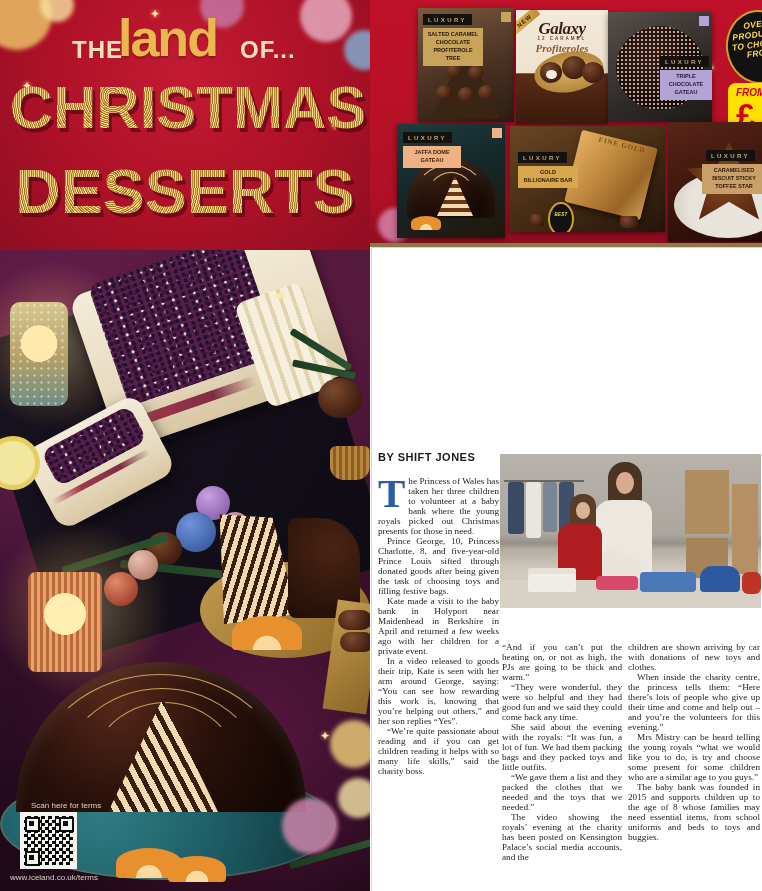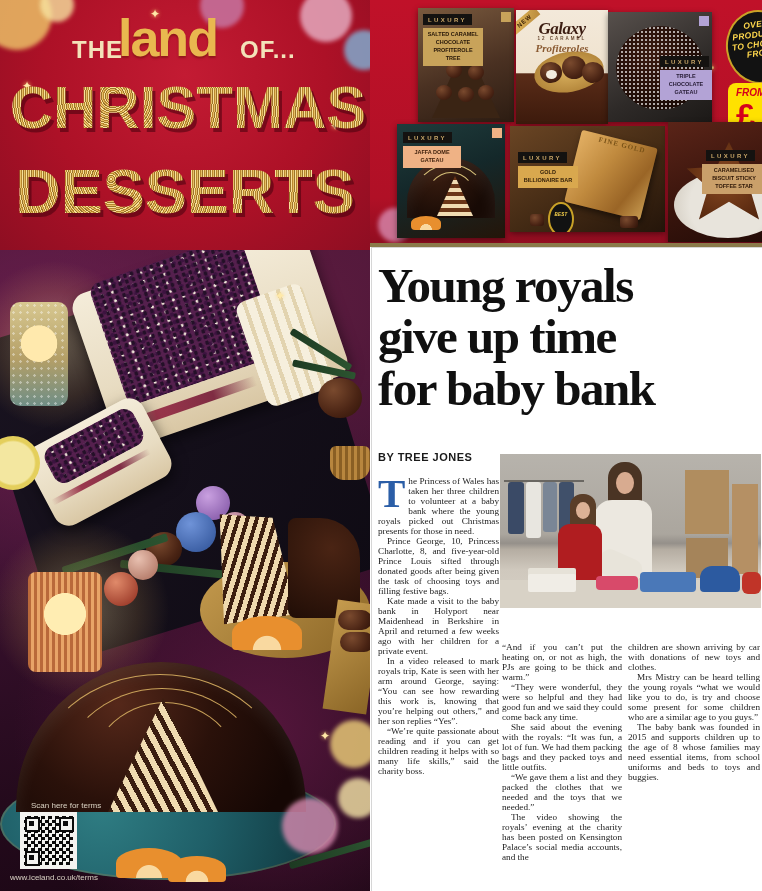--- a/index.html
+++ b/index.html
@@ -284,32 +284,27 @@
       <div class="abs star" style="left:14px;top:20px;width:94px;height:88px;"></div>
       <div class="abs lux" style="left:38px;top:28px;">LUXURY</div>
       <div class="abs pname" style="left:34px;top:42px;width:56px;background:#caa06a;color:#2c1505;">CARAMELISED BISCUIT STICKY TOFFEE STAR</div>
 
     </div>
 
     <div class="abs" style="left:0;top:243px;width:392px;height:4px;background:#8a7a4a;"></div>
   </div>
 
   <div class="abs article">
-    <div class="abs headline" style="left:6px;top:12px;width:384px;">
-      <div>Young royals</div>
-      <div>give up time</div>
-      <div>for baby bank</div>
-    </div>
-    <div class="abs byline" style="left:6px;top:204px;">BY TREE JONES</div>
+    <div class="abs byline" style="left:6px;top:204px;">BY SHIFT JONES</div>
 
     <div class="abs col" style="left:6px;top:228px;width:121px;height:412px;">
       <p class="np"><span class="dropcap">T</span><span>he Princess of Wales has taken her three children to volunteer at a baby bank where the young royals picked out Christmas presents for those in need.</span></p>
       <p>Prince George, 10, Princess Charlotte, 8, and five-year-old Prince Louis sifted through donated goods after being given the task of choosing toys and filling festive bags.</p>
       <p>Kate made a visit to the baby bank in Holyport near Maidenhead in Berkshire in April and returned a few weeks ago with her children for a private event.</p>
-      <p>In a video released to mark royals trip, Kate is seen with her arm around George, saying: “You can see how rewarding this work is, knowing that you’re helping out others,” and her son replies “Yes”.</p>
+      <p>In a video released to goods their trip, Kate is seen with her arm around George, saying: “You can see how rewarding this work is, knowing that you’re helping out others,” and her son replies “Yes”.</p>
       <p>“We’re quite passionate about reading and if you can get children reading it helps with so many life skills,” said the charity boss.</p>
     </div>
 
     <div class="abs kphoto" style="left:128px;top:206px;width:261px;height:154px;">
       <div class="abs" style="left:4px;top:26px;width:80px;height:2px;background:#6a6762;"></div>
       <div class="abs" style="left:8px;top:28px;width:16px;height:52px;background:#3a4a66;border-radius:3px;"></div>
       <div class="abs" style="left:26px;top:28px;width:15px;height:56px;background:#e8e6e0;border-radius:3px;"></div>
       <div class="abs" style="left:43px;top:28px;width:14px;height:50px;background:#7a8696;border-radius:3px;"></div>
       <div class="abs" style="left:59px;top:28px;width:15px;height:54px;background:#40506a;border-radius:3px;"></div>
       <div class="abs" style="left:185px;top:16px;width:44px;height:64px;background:#b08d5f;box-shadow:0 66px 0 #a5845a, -48px 30px 0 #a8霸: none;"></div>
@@ -336,18 +331,19 @@
     <div class="abs col" style="left:130px;top:394px;width:120px;height:246px;">
       <p class="np">“And if you can’t put the heating on, or not as high, the PJs are going to be thick and warm.”</p>
       <p>“They were wonderful, they were so helpful and they had good fun and we said they could come back any time.</p>
       <p>She said about the evening with the royals: “It was fun, a lot of fun. We had them packing bags and they packed toys and little outfits.</p>
       <p>“We gave them a list and they packed the clothes that we needed and the toys that we needed.”</p>
       <p>The video showing the royals’ evening at the charity has been posted on Kensington Palace’s social media accounts, and the</p>
     </div>
 
     <div class="abs col" style="left:256px;top:394px;width:132px;height:246px;">
       <p class="np">children are shown arriving by car with donations of new toys and clothes.</p>
+      <p>When inside the charity centre, the princess tells them: “Here there’s lots of people who give up their time and come and help out – and you’re the volunteers for this evening.”</p>
       <p>Mrs Mistry can be heard telling the young royals “what we would like you to do, is try and choose some present for some children who are a similar age to you guys.”</p>
       <p>The baby bank was founded in 2015 and supports children up to the age of 8 whose families may need essential items, from school uniforms and beds to toys and buggies.</p>
     </div>
   </div>
 
 </div>
 
 </body></html>

